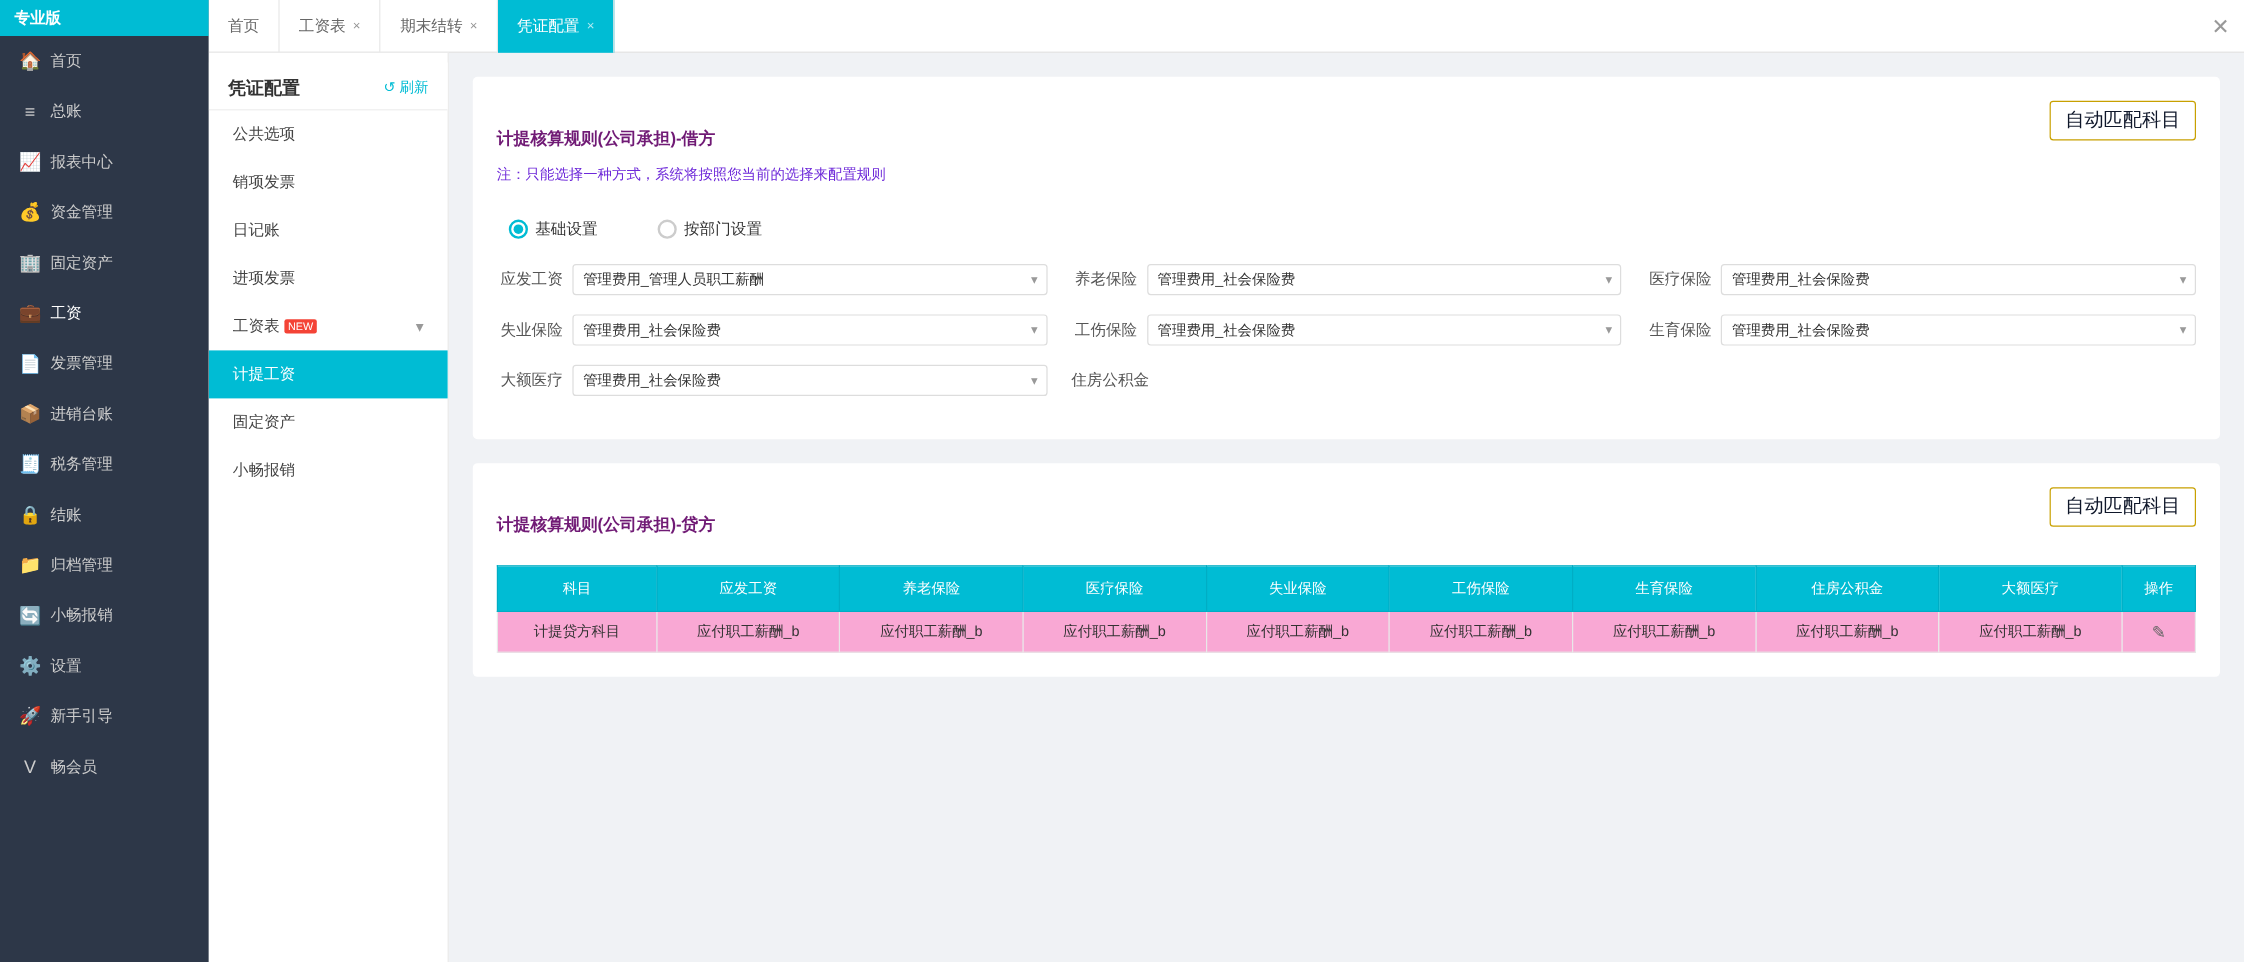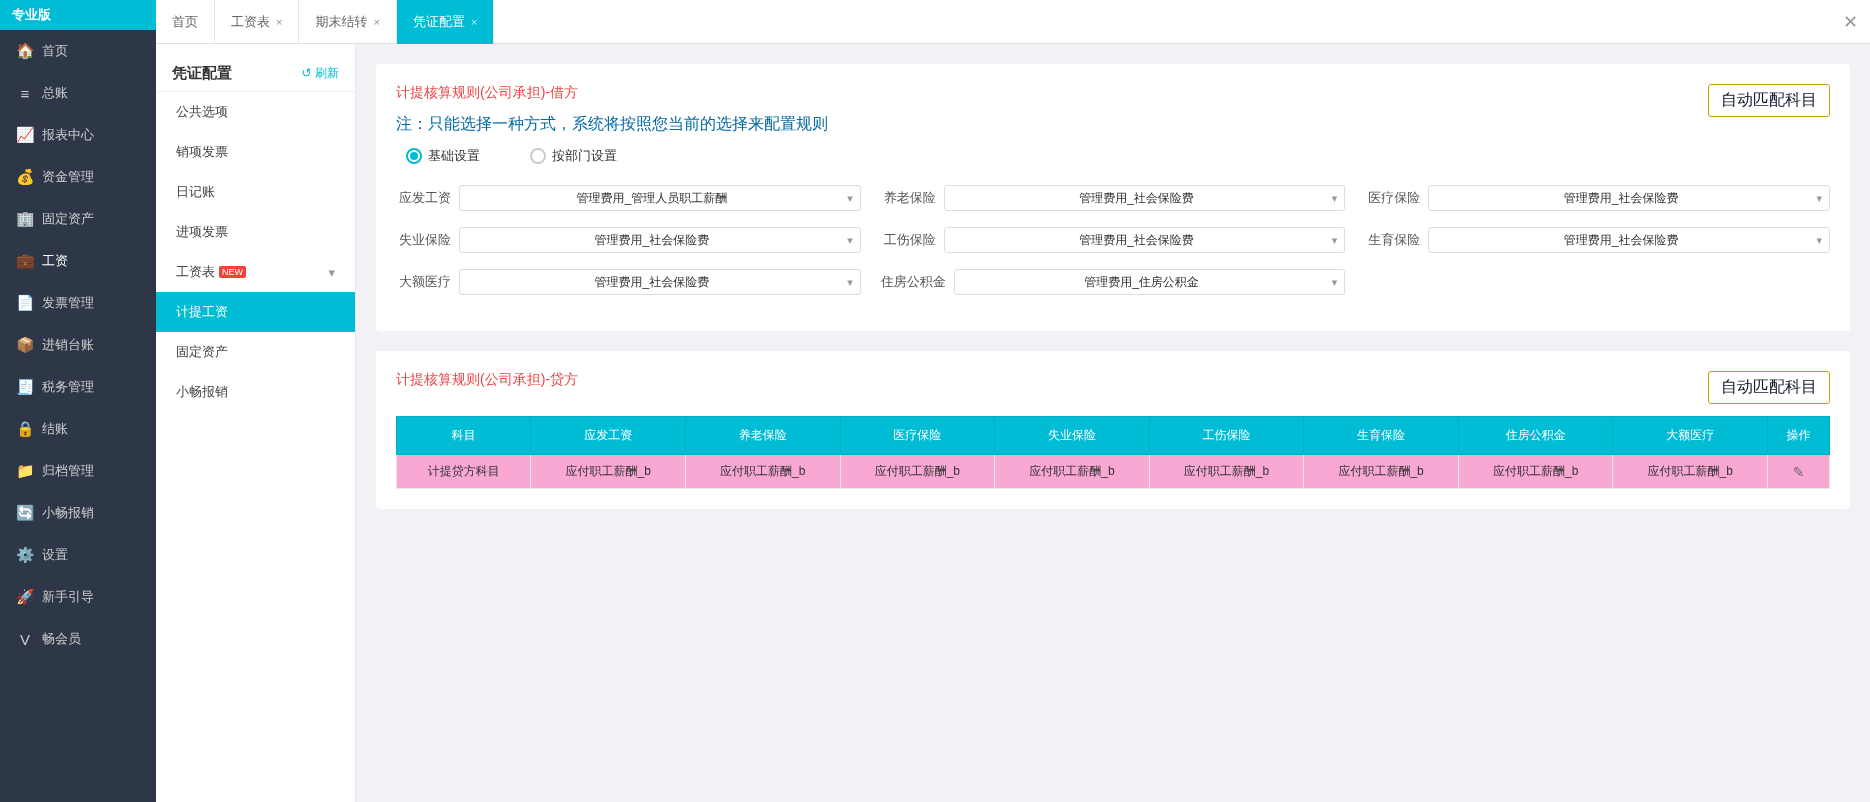--- a/index.html
+++ b/index.html
@@ -1,20 +1,20 @@
 <!DOCTYPE html>
 <html><head>
   <meta charset="utf-8">
   <style>
     * { box-sizing: border-box; margin: 0; padding: 0; }
     body { font-family: 'Microsoft YaHei', Arial, sans-serif; font-size: 13px; background: #f5f5f5; display: flex; height: 802px; overflow: hidden; }
 
     
     .sidebar {
-      width: 156px;
+      width: 174px;
       background: #2d3748;
       color: #ccc;
       display: flex;
       flex-direction: column;
       flex-shrink: 0;
       height: 100%;
     }
     .sidebar-header {
       background: #00bcd4;
       color: white;
@@ -122,27 +122,29 @@
 
     
     .section {
       background: white;
       border-radius: 4px;
       padding: 20px;
       margin-bottom: 20px;
     }
     .section-title {
       font-size: 14px;
-      font-weight: normal;
-      color: #ef4444;
+      font-weight: bold;
+      color: #701a75;
       margin-bottom: 12px;
+      margin-top: 23px;
     }
     .note-text {
-      color: #0369a1;
-      font-size: 16px;
+      color: #6d28d9;
+      font-size: 12px;
+      margin-bottom: 16px;
     }
 
     
     .radio-group {
       display: flex;
       align-items: center;
       gap: 40px;
       margin-bottom: 20px;
     }
     .radio-item {
@@ -213,21 +215,20 @@
       width: 100%;
       border: 1px solid #ddd;
       border-radius: 3px;
       padding: 5px 24px 5px 8px;
       font-size: 12px;
       color: #333;
       background: white;
       appearance: none;
       -webkit-appearance: none;
       cursor: pointer;
-      text-align: center;
     }
 
     
     .auto-match-btn {
       border: 1px solid #c8a000;
       color: #0f172a;
       background: white;
       padding: 5px 12px;
       border-radius: 3px;
       font-size: 16px;
@@ -475,25 +476,20 @@
           <div class="form-field">
             <span class="field-label">大额医疗</span>
             <div class="select-wrapper">
               <select>
                 <option>管理费用_社会保险费</option>
               </select>
             </div>
           </div>
           <div class="form-field">
             <span class="field-label">住房公积金</span>
-            <div class="select-wrapper">
-              <select>
-                <option>管理费用_住房公积金</option>
-              </select>
-            </div>
           </div>
           <div class="form-field" style="visibility:hidden">
             <span class="field-label"></span>
             <div class="select-wrapper"></div>
           </div>
         </div>
       </div>
 
       <div class="section">
         <div class="section-header">

